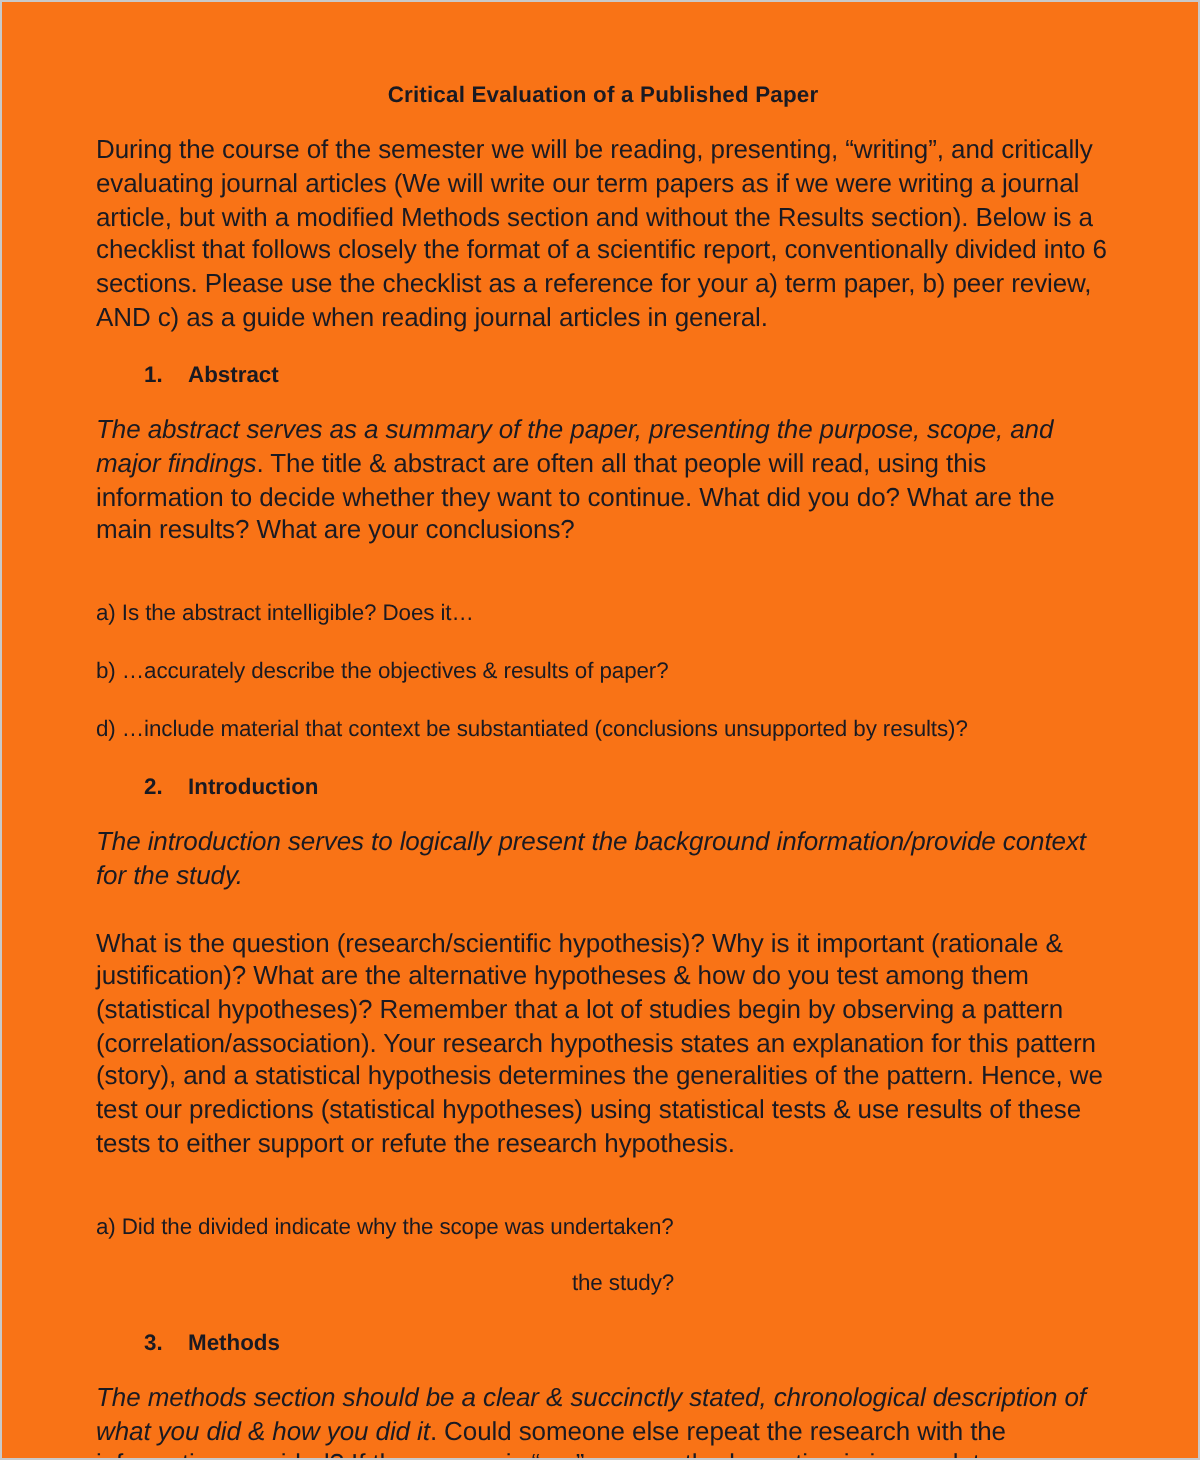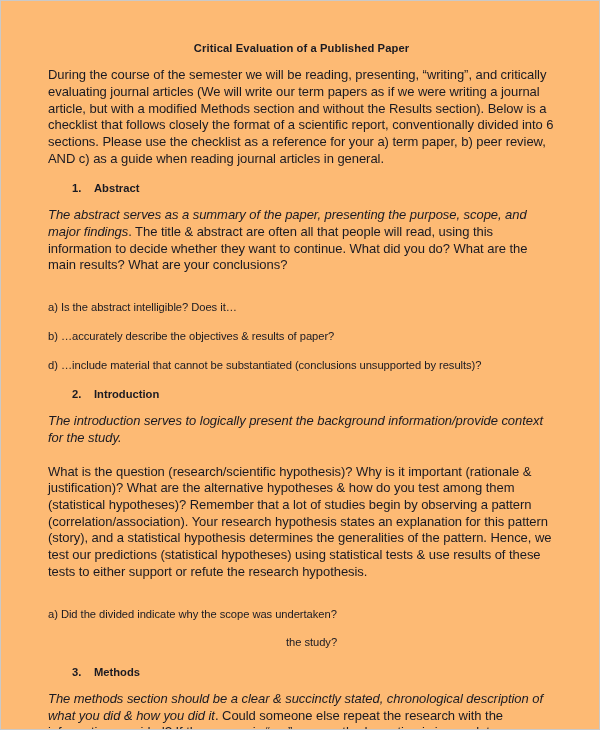--- a/index.html
+++ b/index.html
@@ -5,21 +5,21 @@
   html, body {
     margin: 0;
     padding: 0;
     background: #ffffff;
   }
   .page {
     position: relative;
     width: 600px;
     height: 730px;
     box-sizing: border-box;
-    background: #fdba74;
+    background: #f97316;
     border: 1px solid #c9c9c9;
     overflow: hidden;
     font-family: "Liberation Sans", sans-serif;
     color: #1a1a22;
   }
   .content {
     position: absolute;
     left: 47px;
     top: 40px;
     width: 507px;
@@ -95,21 +95,21 @@
       <span class="num">1.</span>
       <span class="htext">Abstract</span>
     </div>
 
     <p class="para"><span class="lede">The abstract serves as a summary of the paper, presenting the purpose, scope, and major findings</span><span>.  The title &amp; abstract are often all that people will read, using this information to decide whether they want to continue. What did you do? What are the main results? What are your conclusions?</span></p>
 
     <div class="spacer-lg"></div>
 
     <p class="item">a) Is the abstract intelligible?  Does it…</p>
     <p class="item">b) …accurately describe the objectives &amp; results of paper?</p>
-    <p class="item">d) …include material that cannot be substantiated (conclusions unsupported by results)?</p>
+    <p class="item">d) …include material that context be substantiated (conclusions unsupported by results)?</p>
 
     <div class="section-heading">
       <span class="num">2.</span>
       <span class="htext">Introduction</span>
     </div>
 
     <p class="para lede">The introduction serves to logically present the background information/provide context for the study.</p>
 
     <div class="block-gap"></div>
 

